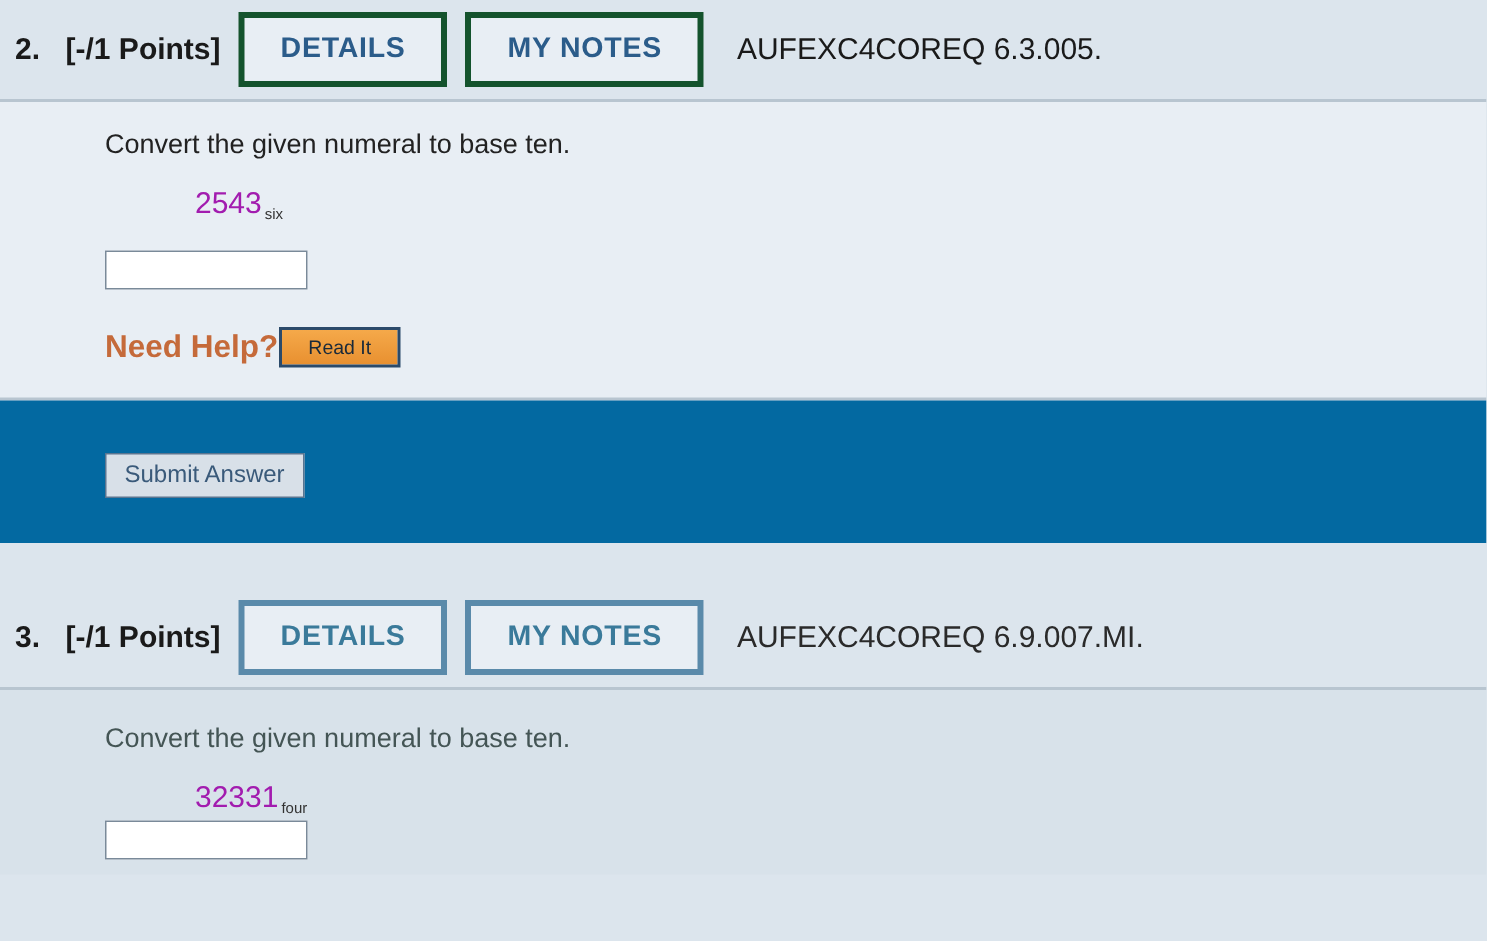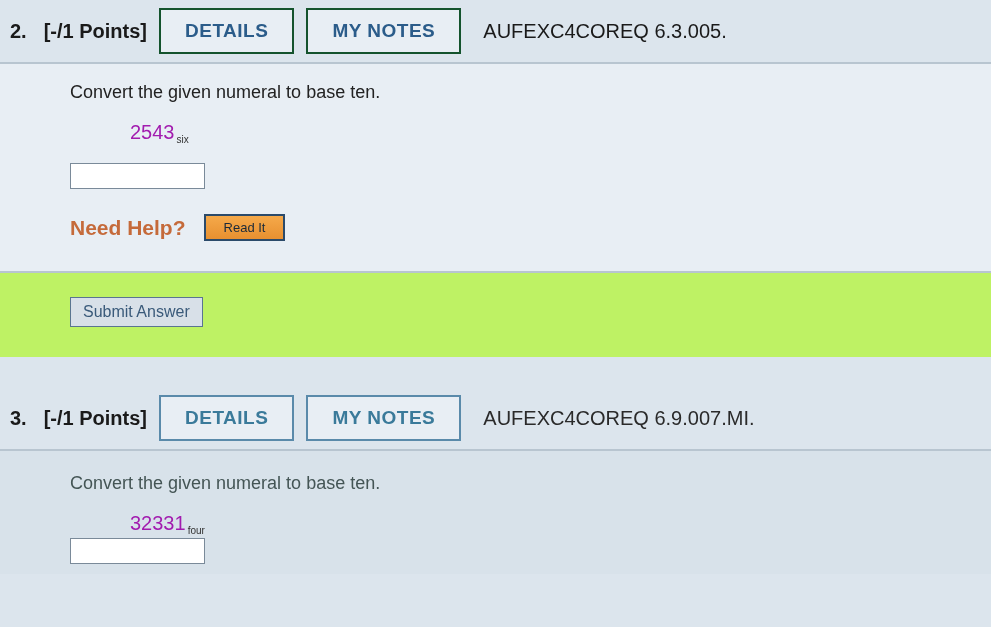--- a/index.html
+++ b/index.html
@@ -28,21 +28,21 @@
       font-size: 20px;
       font-weight: bold;
       color: #1a1a1a;
     }
     .header-button {
       padding: 10px 24px;
       font-size: 19px;
       font-weight: bold;
       color: #2b5c8a;
       background: #e8eef4;
-      border: 2px solid #14532d;
+      border: 4px solid #14532d;
       cursor: pointer;
       letter-spacing: 0.5px;
     }
     .question-code {
       font-size: 20px;
       font-weight: normal;
       color: #1a1a1a;
       margin-left: 10px;
     }
     .question-body {
@@ -76,40 +76,38 @@
       border: 1px solid #7a8a99;
       background: #fff;
       padding: 2px 4px;
       font-size: 14px;
       margin-bottom: 25px;
       display: block;
     }
     .need-help-row {
       display: flex;
       align-items: center;
-      gap: 18px;
-      margin-bottom: 10px;
     }
     .need-help {
       font-size: 21px;
       font-weight: bold;
       color: #c56a3a;
     }
     .read-it {
       background: linear-gradient(#f5a94a, #e89030);
       border: 2px solid #2b4a6a;
       padding: 4px 18px;
       font-size: 13px;
       font-weight: normal;
       color: #1a2a3a;
       cursor: pointer;
     }
     .submit-section {
-      background: #bef264;
-      padding: 24px 30px 30px 70px;
+      background: #0369a1;
+      padding: 35px 30px 30px 70px;
     }
     .submit-button {
       background: #d8e0e8;
       border: 1px solid #5a7590;
       padding: 5px 12px;
       font-size: 16px;
       color: #3a5a7a;
       cursor: pointer;
     }
     .spacer {

